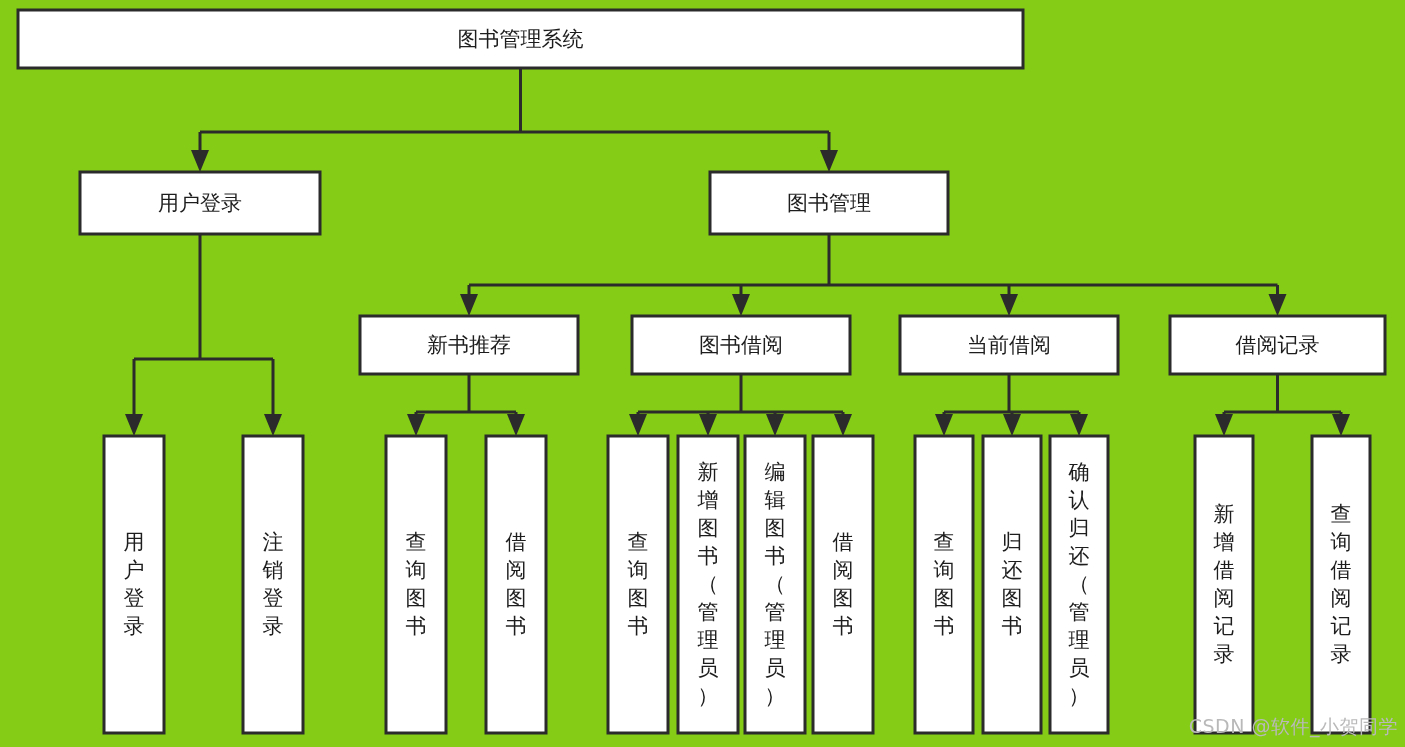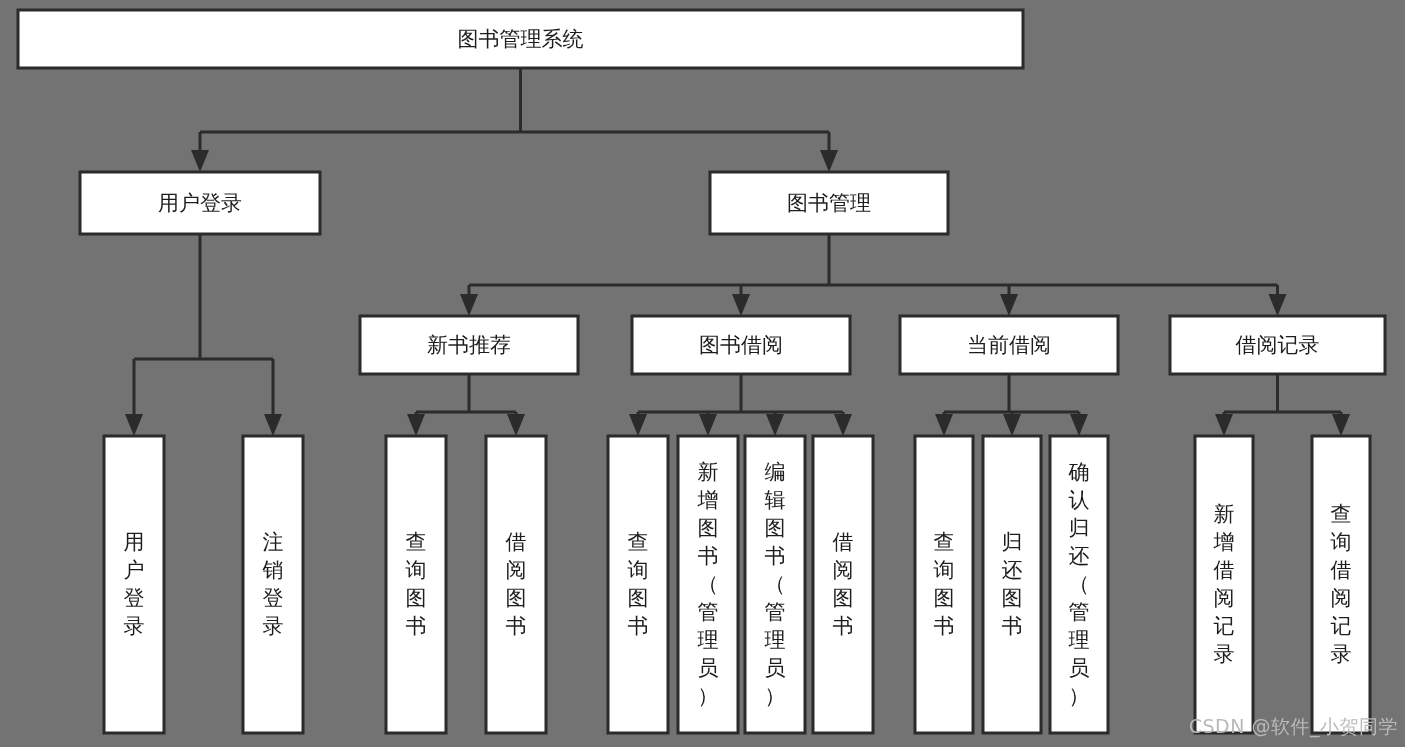--- a/index.html
+++ b/index.html
@@ -11,21 +11,21 @@
   body {
     width: 1405px;
     height: 747px;
     font-family: "DejaVu Sans", "Liberation Sans", sans-serif;
     overflow: hidden;
   }
   #diagram-root {
     position: relative;
     width: 1405px;
     height: 747px;
-    background: #737373;
+    background: #84cc16;
   }
   svg.diagram-canvas {
     position: absolute;
     left: 0;
     top: 0;
     width: 1405px;
     height: 747px;
     display: block;
   }
   .node-box {

